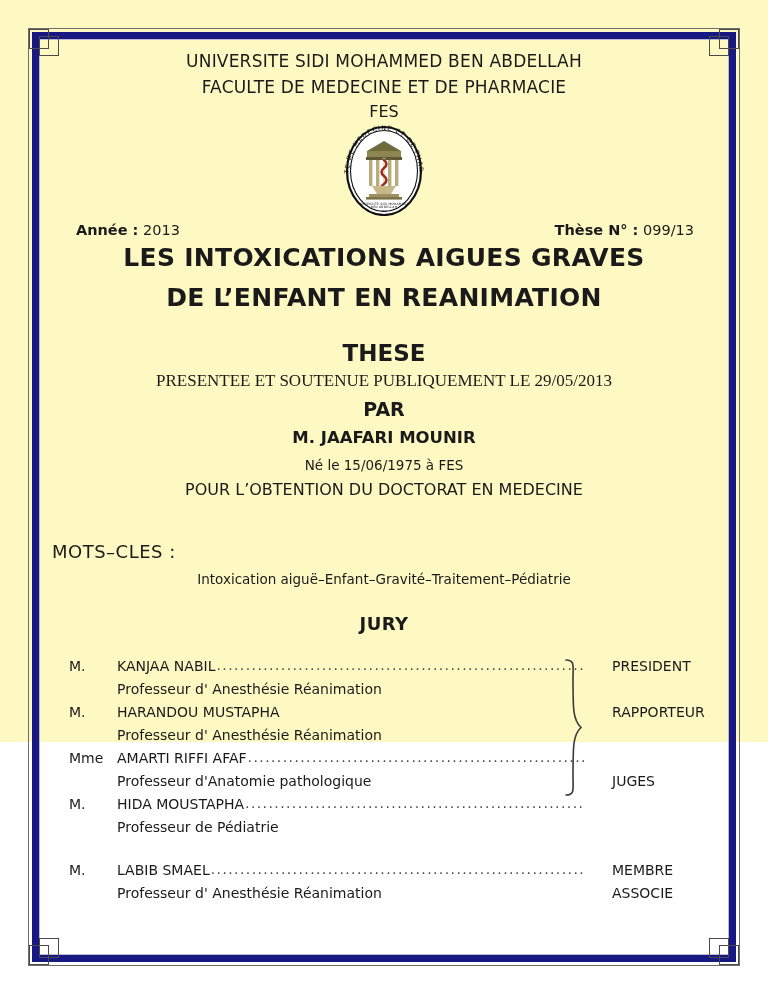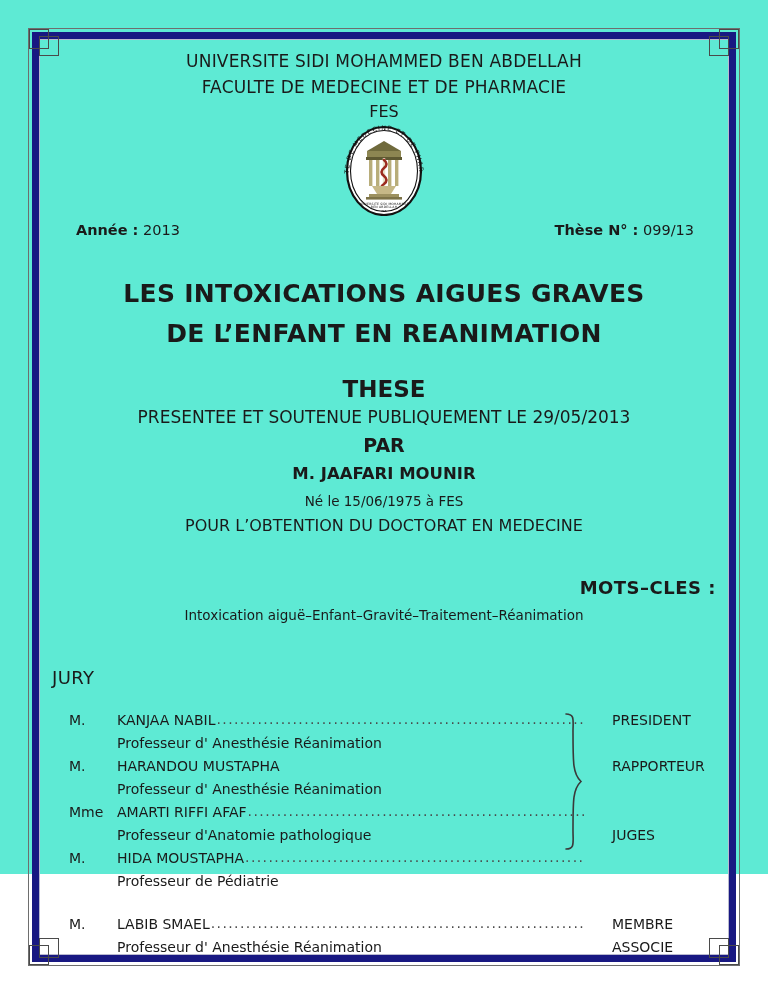--- a/index.html
+++ b/index.html
@@ -12,22 +12,22 @@
     height: 994px;
     font-family: "DejaVu Sans", sans-serif;
     color: #1a1a1a;
     overflow: hidden;
   }
 
   
   #page {
     position: relative;
     width: 768px;
-    height: 874px;
-    background: #5eead4;
+    height: 742px;
+    background: #fef9c3;
   }
 
   
   .frame-gray {
     position: absolute;
     left: 28px;
     top: 28px;
     width: 712px;
     height: 938px;
     border: 1px solid #6e6e6e;
@@ -123,36 +123,36 @@
   .meta-row .lbl { font-weight: bold; }
   .meta-row .val { font-weight: normal; }
 
   
   .title {
     text-align: center;
     font-size: 25px;
     font-weight: bold;
     line-height: 40px;
     letter-spacing: 0.3px;
-    margin-top: 36px;
   }
 
   
   .these-head {
     text-align: center;
     font-size: 23px;
     font-weight: bold;
     margin-top: 22px;
     line-height: 26px;
   }
   .these-sub {
     text-align: center;
     font-size: 17px;
     line-height: 26px;
     margin-top: 2px;
+    font-family: Liberation Serif, serif;
   }
   .par-head {
     text-align: center;
     font-size: 19px;
     font-weight: bold;
     line-height: 26px;
     margin-top: 2px;
   }
   .author {
     text-align: center;
@@ -169,40 +169,41 @@
   }
   .purpose {
     text-align: center;
     font-size: 16px;
     line-height: 26px;
     margin-top: 1px;
   }
 
   
   .kw-head {
-    text-align: right;
+    text-align: left;
     font-size: 18px;
-    font-weight: bold;
+    font-weight: normal;
     letter-spacing: 0.5px;
     margin-top: 36px;
     line-height: 26px;
   }
   .kw-body {
     text-align: center;
     font-size: 13.5px;
     line-height: 24px;
     margin-top: 2px;
   }
 
   
   .jury-head {
+    text-align: center;
     font-size: 18px;
-    font-weight: normal;
+    font-weight: bold;
     letter-spacing: 0.4px;
-    margin-top: 38px;
+    margin-top: 20px;
     line-height: 26px;
   }
 
   .jury-block {
     position: relative;
     margin-top: 18px;
     padding-left: 17px;
     font-size: 14px;
   }
 
@@ -362,21 +363,21 @@
       <div class="these-head">THESE</div>
       <div class="these-sub">PRESENTEE ET SOUTENUE PUBLIQUEMENT LE 29/05/2013</div>
       <div class="par-head">PAR</div>
       <div class="author">M. JAAFARI MOUNIR</div>
       <div class="birth">Né le 15/06/1975 à FES</div>
       <div class="purpose">POUR L’OBTENTION DU DOCTORAT EN MEDECINE</div>
     </div>
 
     <div>
       <div class="kw-head">MOTS–CLES :</div>
-      <div class="kw-body">Intoxication aiguë–Enfant–Gravité–Traitement–Réanimation</div>
+      <div class="kw-body">Intoxication aiguë–Enfant–Gravité–Traitement–Pédiatrie</div>
     </div>
 
     <div>
       <div class="jury-head">JURY</div>
 
       <div class="jury-block">
 
         <svg class="brace" viewBox="0 0 26 139" preserveAspectRatio="none">
           <path d="M 6,2
                    C 15,2 13,8 13,20

